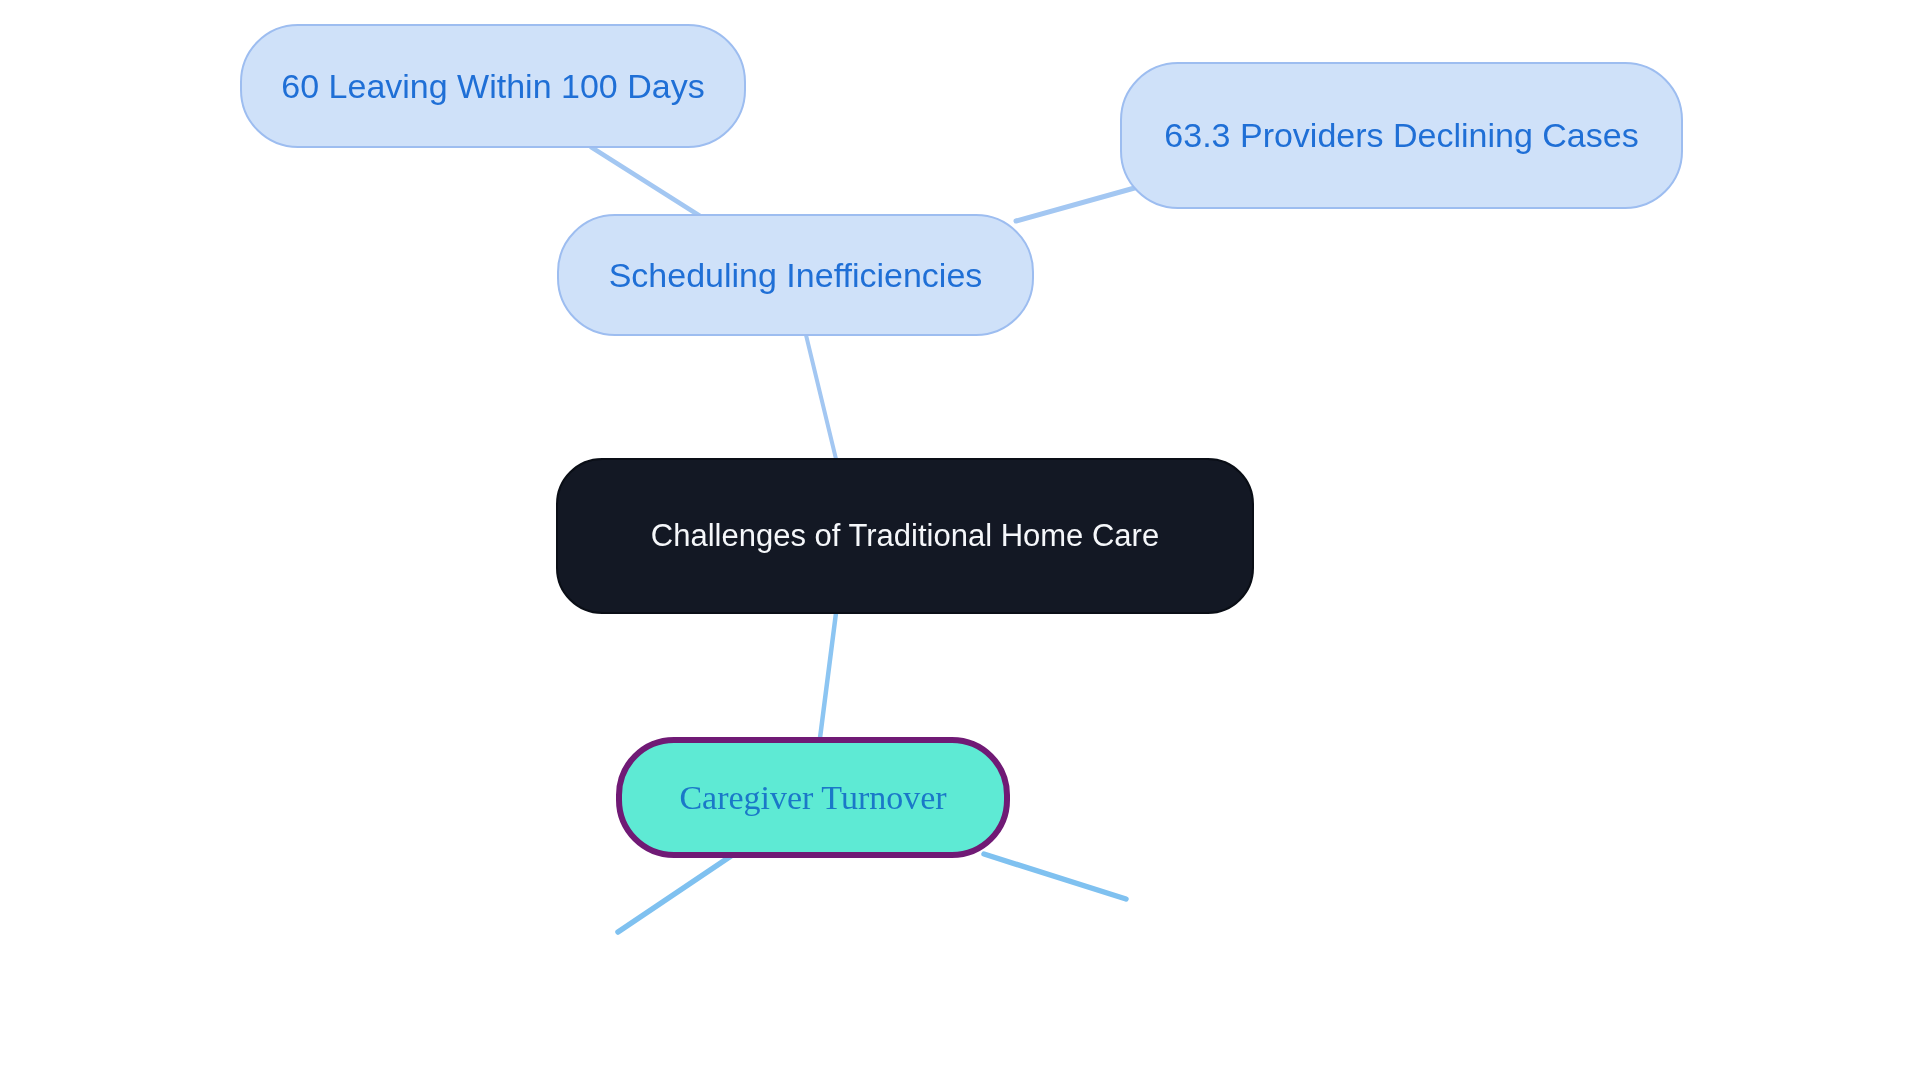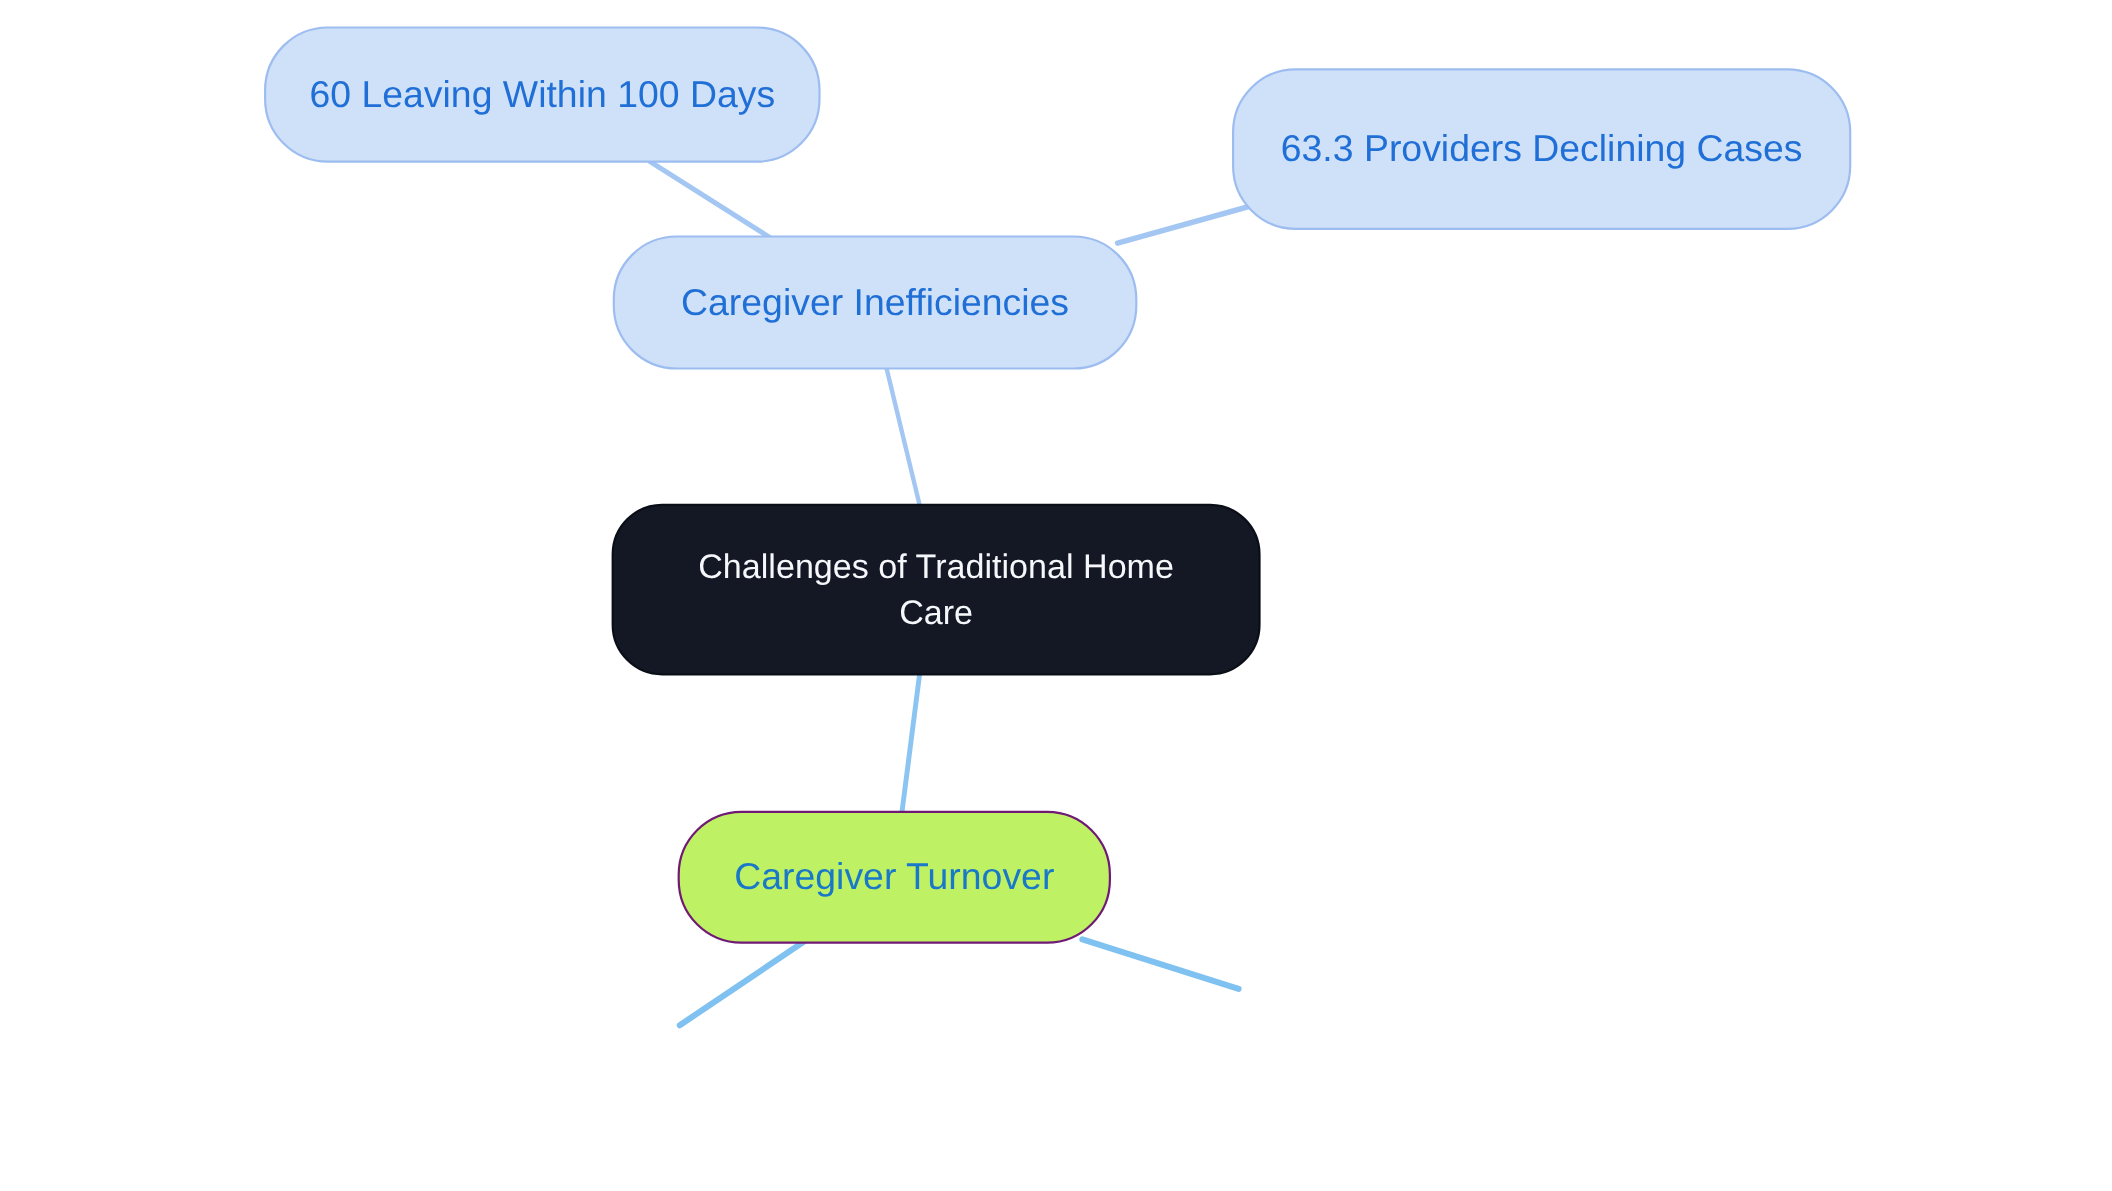--- a/index.html
+++ b/index.html
@@ -37,41 +37,42 @@
   
   .node.branch-top {
     background: #cfe1f9;
     border: 2px solid #9dbdf0;
     color: #1f6fd6;
     border-radius: 58px;
     font-size: 34px;
   }
   
   .node.branch-bottom {
-    background: #bef264;
-    border: 2px solid #701a75;
+    background: #5eead4;
+    border: 6px solid #701a75;
     color: #1a78c8;
     border-radius: 58px;
     font-size: 34px;
+    font-family: Liberation Serif, serif;
   }
   
   .node.root {
     background: #131824;
     border: 2px solid #0a0e16;
     color: #f5f7fa;
     border-radius: 46px;
     font-size: 31px;
     line-height: 1.35;
     padding: 0 46px;
   }
   
   .n-leaving   { left: 240px;  top: 24px;  width: 506px; height: 124px; }
   .n-declining { left: 1120px; top: 62px;  width: 563px; height: 147px; }
   .n-scheduling{ left: 557px;  top: 214px; width: 477px; height: 122px; }
-  .n-root      { left: 556px;  top: 458px; width: 590px; height: 156px; }
+  .n-root      { left: 556px;  top: 458px; width: 698px; height: 156px; }
   .n-turnover  { left: 616px;  top: 737px; width: 394px; height: 121px; }
   .n-increase  { left: 286px;  top: 930px; width: 504px; height: 123px; }
   .n-rate      { left: 1118px; top: 894px; width: 394px; height: 123px; }
 </style>
 </head>
 <body>
 
 <div class="canvas">
 
   <svg class="edges" viewBox="0 0 1920 1083" xmlns="http://www.w3.org/2000/svg">
@@ -85,21 +86,21 @@
 
   <div class="node branch-top n-leaving">
     <span>60 Leaving Within 100 Days</span>
   </div>
 
   <div class="node branch-top n-declining">
     <span>63.3 Providers Declining Cases</span>
   </div>
 
   <div class="node branch-top n-scheduling">
-    <span>Caregiver Inefficiencies</span>
+    <span>Scheduling Inefficiencies</span>
   </div>
 
   <div class="node root n-root">
     <span>Challenges of Traditional Home Care</span>
   </div>
 
   <div class="node branch-bottom n-turnover">
     <span>Caregiver Turnover</span>
   </div>
 

